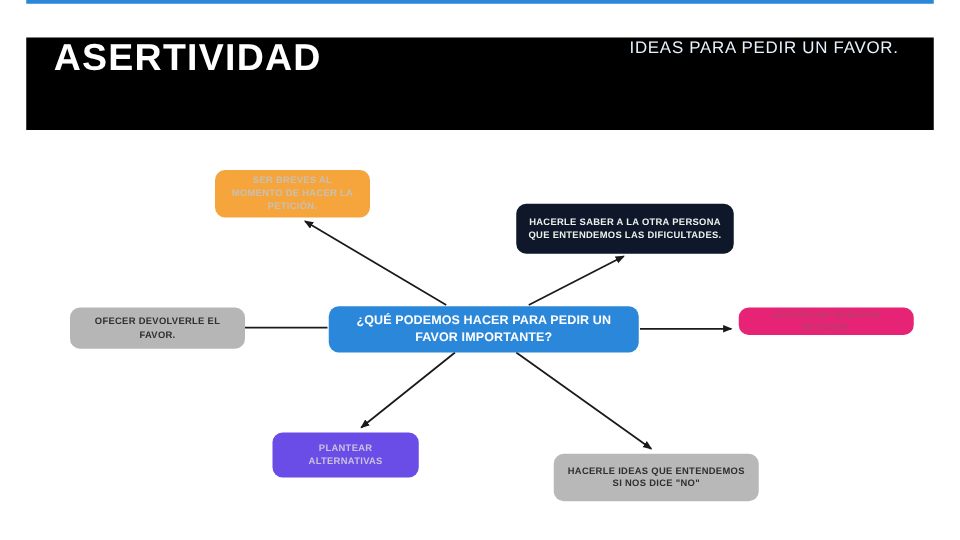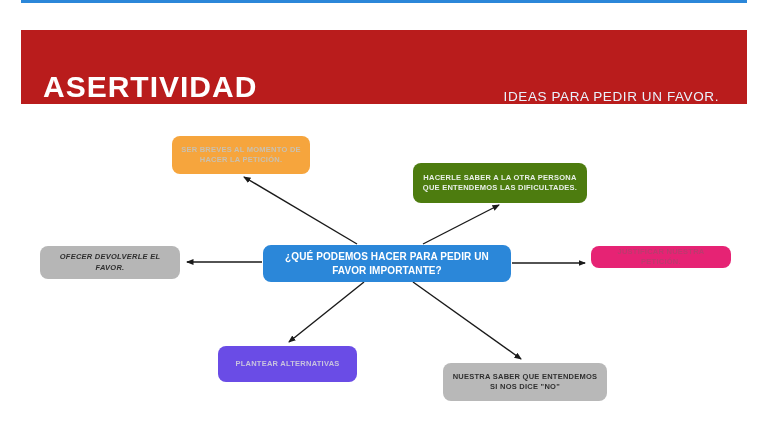--- a/index.html
+++ b/index.html
@@ -6,45 +6,45 @@
   #stage{
     position:relative;width:768px;height:432px;background:#ffffff;
     overflow:hidden;font-family:"Liberation Sans",sans-serif;
   }
   .top-accent{
     position:absolute;left:21px;top:0;width:726px;height:3px;
     background:#2b87d9;
   }
   .header{
     position:absolute;left:21px;top:30px;width:726px;height:74px;
-    background:#b91c1c;display:flex;align-items:flex-end;
+    background:#000000;display:flex;align-items:flex-start;
     justify-content:space-between;padding:0 28px 0 22px;box-sizing:border-box;
   }
   .header .title{
     color:#ffffff;font-size:30px;font-weight:bold;letter-spacing:1px;
   }
   .header .subtitle{
     color:#e9f2fc;font-size:13.5px;letter-spacing:0.6px;font-weight:400;
   }
   svg.arrows{position:absolute;left:0;top:0;}
   svg.arrows line{stroke:#1a1a1a;stroke-width:1.4;}
   svg.arrows .ah{fill:#1a1a1a;}
   .node{
     position:absolute;border-radius:8px;display:flex;align-items:center;
     justify-content:center;text-align:center;box-sizing:border-box;
     padding:3px 9px;font-size:7.5px;font-weight:600;letter-spacing:0.25px;
     line-height:1.4;
   }
   .node.center{font-size:10px;font-weight:700;letter-spacing:0.1px;}
-  .n-orange      {left:172px;top:136px;width:138px;height:38px;}
+  .n-orange      {left:172px;top:136px;width:124px;height:38px;}
   .n-green       {left:413px;top:163px;width:174px;height:40px;}
   .n-center      {left:263px;top:245px;width:248px;height:37px;}
-  .n-gray-left   {left:40px; top:246px;width:140px;height:33px;font-style:italic;}
+  .n-gray-left   {left:56px; top:246px;width:140px;height:33px;}
   .n-pink        {left:591px;top:246px;width:140px;height:22px;}
-  .n-purple      {left:218px;top:346px;width:139px;height:36px;}
+  .n-purple      {left:218px;top:346px;width:117px;height:36px;}
   .n-gray-bottom {left:443px;top:363px;width:164px;height:38px;}
 </style>
 </head>
 <body>
 
 <div id="stage">
 
   <div class="top-accent"></div>
 
   <div class="header">
@@ -63,23 +63,23 @@
     <line x1="262" y1="262" x2="187" y2="262" marker-end="url(#ah)"></line>
     <line x1="512" y1="263" x2="585" y2="263" marker-end="url(#ah)"></line>
     <line x1="364" y1="282" x2="289" y2="342" marker-end="url(#ah)"></line>
     <line x1="413" y1="282" x2="521" y2="359" marker-end="url(#ah)"></line>
   </svg>
 
   <div class="node center n-center" style="background: rgb(43, 135, 217); color: rgb(255, 255, 255);">¿QUÉ PODEMOS HACER PARA PEDIR UN FAVOR IMPORTANTE?</div>
 
   <div class="node n-orange" style="background: rgb(246, 165, 61); color: rgb(201, 192, 176);">SER BREVES AL MOMENTO DE HACER LA PETICIÓN.</div>
 
-  <div class="node n-green" style="background: #4d7c0f; color: rgb(234, 240, 234);">HACERLE SABER A LA OTRA PERSONA QUE ENTENDEMOS LAS DIFICULTADES.</div>
+  <div class="node n-green" style="background: #0f172a; color: rgb(234, 240, 234);">HACERLE SABER A LA OTRA PERSONA QUE ENTENDEMOS LAS DIFICULTADES.</div>
 
   <div class="node n-gray-left" style="background: rgb(182, 182, 182); color: rgb(47, 47, 47);">OFECER DEVOLVERLE EL FAVOR.</div>
 
   <div class="node n-pink" style="background: rgb(230, 35, 116); color: rgb(187, 59, 110);">JUSTIFICAR NUESTRA PETICIÓN.</div>
 
   <div class="node n-purple" style="background: rgb(106, 76, 230); color: rgb(200, 195, 222);">PLANTEAR ALTERNATIVAS</div>
 
-  <div class="node n-gray-bottom" style="background: rgb(184, 184, 184); color: rgb(47, 47, 47);">NUESTRA SABER QUE ENTENDEMOS SI NOS DICE "NO"</div>
+  <div class="node n-gray-bottom" style="background: rgb(184, 184, 184); color: rgb(47, 47, 47);">HACERLE IDEAS QUE ENTENDEMOS SI NOS DICE "NO"</div>
 
 </div>
 
 </body></html>

